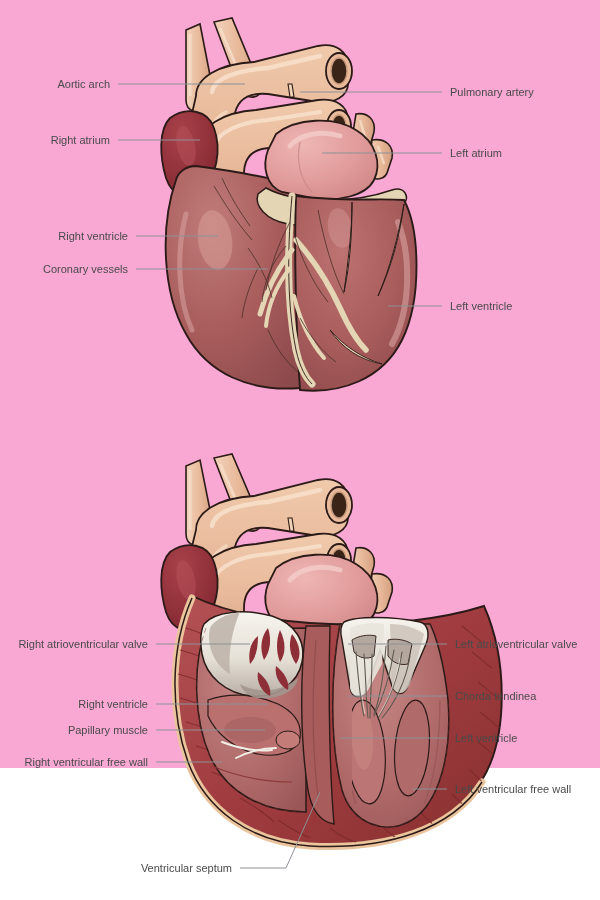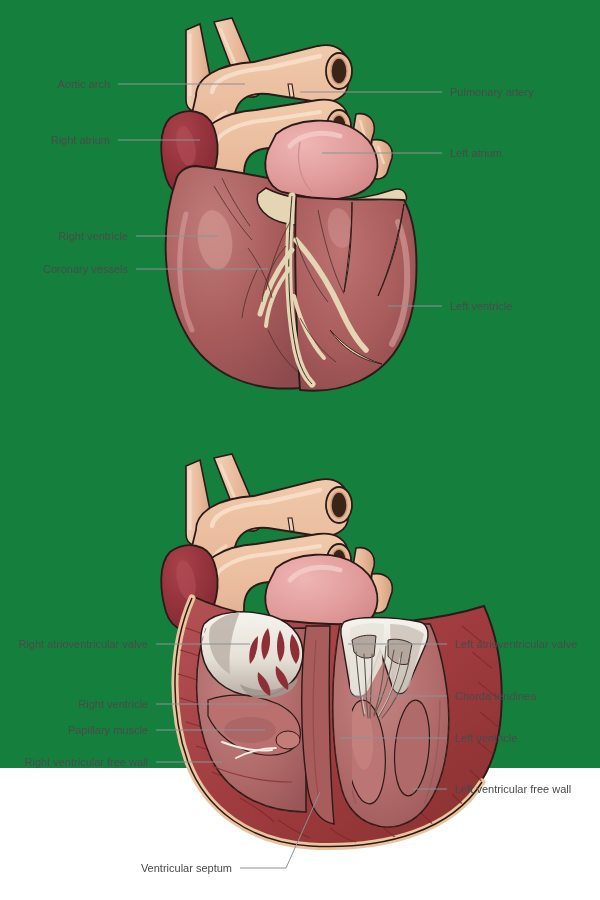--- a/index.html
+++ b/index.html
@@ -1,18 +1,18 @@
 <!DOCTYPE html>
 <html><head>
 <meta charset="utf-8">
 <style>
   html,body{margin:0;padding:0;background:#ffffff;}
   body{width:600px;height:900px;overflow:hidden;
        font-family:"Liberation Sans","DejaVu Sans",sans-serif;}
-  #stage{position:relative;width:600px;height:768px;background:#15803d;}
+  #stage{position:relative;width:600px;height:768px;background:#f9a8d4;}
   svg.fig{position:absolute;left:0;top:0;width:600px;height:900px;overflow:visible;}
   .lbl{font-family:"Liberation Sans","DejaVu Sans",sans-serif;font-size:11px;fill:#4a4a4a;}
   .lbl.r{text-anchor:start;}
   .lbl.l{text-anchor:end;}
   .lead{stroke:#8d9196;stroke-width:1;fill:none;}
   .thin{stroke:#4a2f28;fill:none;stroke-width:.8;}
 </style>
 </head>
 <body>
 

